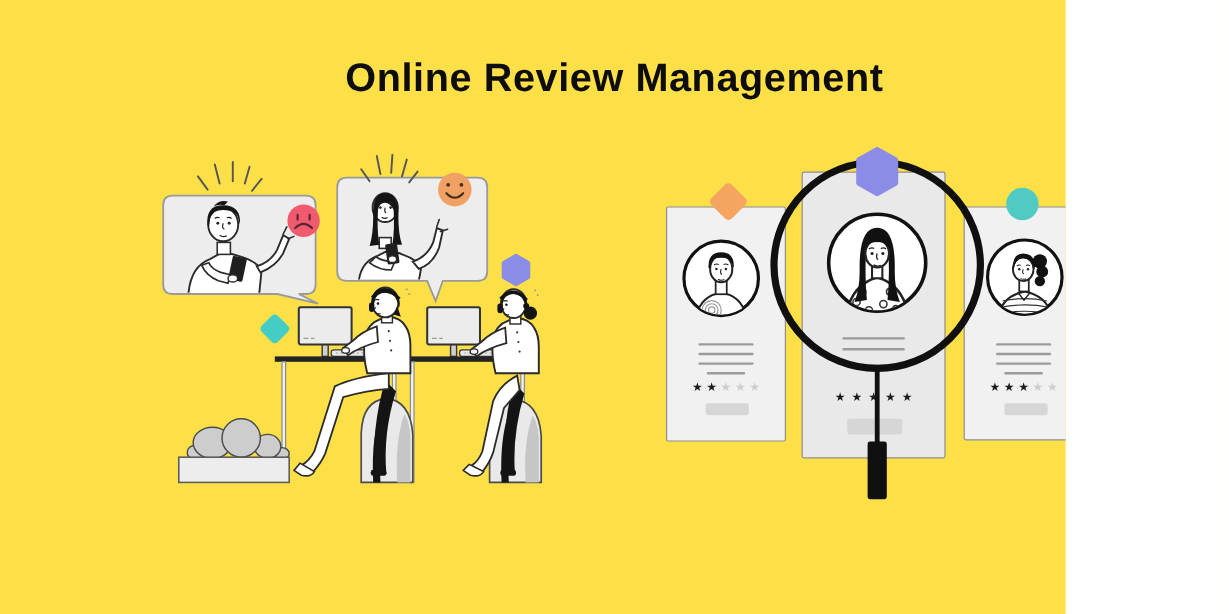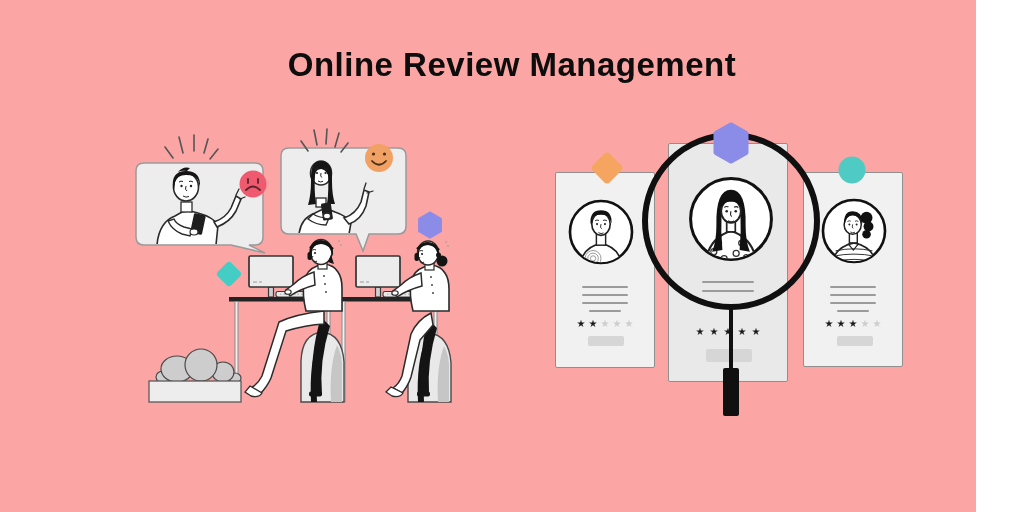--- a/index.html
+++ b/index.html
@@ -1,16 +1,16 @@
 <!DOCTYPE html>
 <html><head>
 <meta charset="utf-8">
 <style>
   html,body{margin:0;padding:0;background:#ffffff;}
-  #page{position:relative;width:976px;height:512px;background:#fca5a5;overflow:hidden;
+  #page{position:relative;width:888px;height:512px;background:#fde047;overflow:hidden;
         font-family:"Liberation Sans","DejaVu Sans",sans-serif;}
   #title{position:absolute;top:24px;left:0;width:1024px;text-align:center;
          font-size:33px;font-weight:800;letter-spacing:.5px;color:#0d0d0d;}
   
   #review-panel{position:absolute;left:540px;top:110px;width:420px;height:310px;}
   .card{position:absolute;background:#F1F1F1;border:1.5px solid #8F8F8F;border-radius:2px;z-index:1;box-sizing:border-box;}
   .card.center{background:#E9E9E9;}
   .avatar{position:absolute;}
   .lines{position:absolute;left:0;width:100%;}
   .line{height:2px;background:#9B9B9B;margin:0 auto 6px auto;border-radius:1px;}

